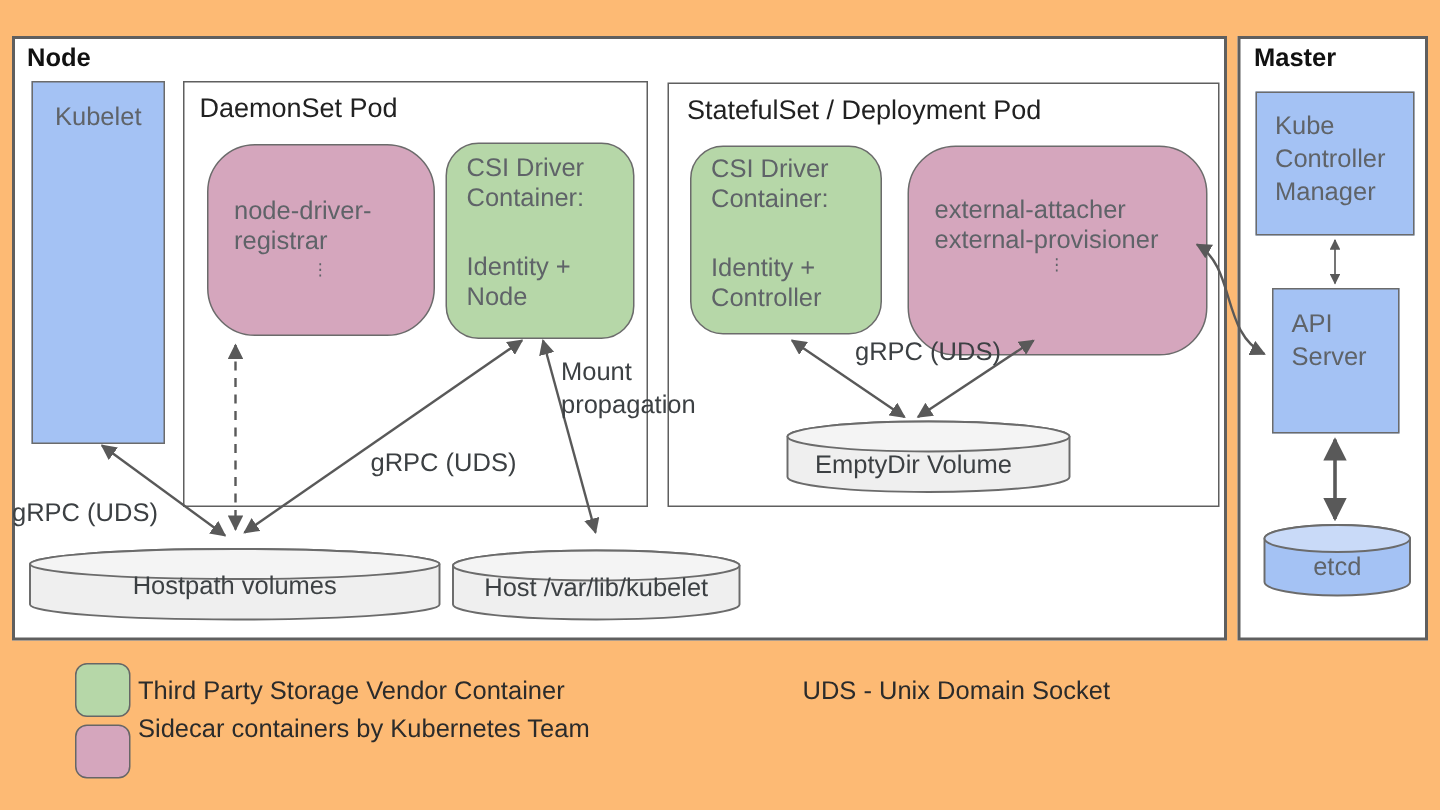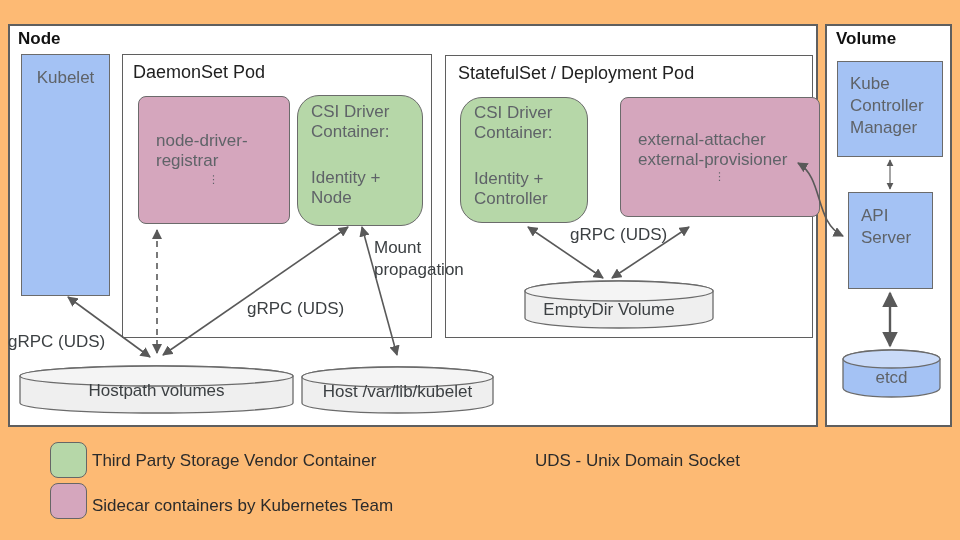--- a/index.html
+++ b/index.html
@@ -5,42 +5,42 @@
   html,body{margin:0;padding:0;background:#fff;}
   .canvas{
     position:relative;width:960px;height:540px;background:#fdba74;overflow:hidden;
     font-family:"Liberation Sans",sans-serif;color:#3c4043;
   }
   .outer-box{position:absolute;border:2px solid #5f5f5f;background:#fff;box-sizing:border-box;}
   .pod-box{position:absolute;border:1.5px solid #5f5f5f;background:#fff;box-sizing:border-box;}
   .fill-box{position:absolute;border:1.5px solid #6b6b6b;box-sizing:border-box;}
   .blue{background:#a4c2f4;}
   .green{background:#b6d7a8;border-radius:22px;}
-  .pink{background:#d5a6bd;border-radius:8px;}
+  .pink{background:#d5a6bd;border-radius:32px;}
   .section-title{position:absolute;font-weight:bold;font-size:17px;color:#111;}
   .pod-title{position:absolute;font-size:18px;color:#212121;}
   .box-text{position:absolute;font-size:17px;line-height:20px;color:#5f6368;}
   .box-text .spacer{height:26px;}
   .dots{text-align:center;font-size:11px;color:#5f6368;letter-spacing:1px;}
   .cyl-label{position:absolute;font-size:17px;color:#3c4043;text-align:center;}
   .arrow-label{position:absolute;font-size:17px;color:#3c4043;line-height:20px;white-space:nowrap;}
   .legend-swatch{position:absolute;width:37px;height:36px;border:1.5px solid #666;border-radius:8px;box-sizing:border-box;}
   .legend-label{position:absolute;font-size:17px;color:#2b2b2b;white-space:nowrap;}
   svg.overlay{position:absolute;left:0;top:0;pointer-events:none;}
 </style>
 </head>
 <body>
 
 <div class="canvas">
 
   <div class="outer-box" style="left:8px;top:24px;width:810px;height:403px;"></div>
   <div class="section-title" style="left:18px;top:29px;">Node</div>
 
   <div class="outer-box" style="left:825px;top:24px;width:127px;height:403px;"></div>
-  <div class="section-title" style="left:836px;top:29px;">Volume</div>
+  <div class="section-title" style="left:836px;top:29px;">Master</div>
 
   <div class="fill-box blue" style="left:21px;top:54px;width:89px;height:242px;"></div>
   <div class="box-text" style="left:21px;top:68px;width:89px;text-align:center;">Kubelet</div>
 
   <div class="pod-box" style="left:122px;top:54px;width:310px;height:284px;"></div>
   <div class="pod-title" style="left:133px;top:62px;">DaemonSet Pod</div>
 
   <div class="fill-box pink" style="left:138px;top:96px;width:152px;height:128px;">
     <div class="box-text" style="left:17px;top:34px;position:absolute;">
       <div>node-driver-</div>
@@ -65,21 +65,21 @@
   <div class="fill-box green" style="left:460px;top:97px;width:128px;height:126px;">
     <div class="box-text" style="left:13px;top:5px;position:absolute;">
       <div>CSI Driver</div>
       <div>Container:</div>
       <div class="spacer"></div>
       <div>Identity +</div>
       <div>Controller</div>
     </div>
   </div>
 
-  <div class="fill-box pink" style="left:620px;top:97px;width:200px;height:120px;padding-left:38px;">
+  <div class="fill-box pink" style="left:605px;top:97px;width:200px;height:140px;padding-left:38px;">
     <div class="box-text" style="left:17px;top:32px;position:absolute;">
       <div>external-attacher</div>
       <div>external-provisioner</div>
     </div>
     <div class="dots" style="position:absolute;left:0;top:72px;width:100%;">⋮</div>
   </div>
 
   <div class="fill-box blue" style="left:837px;top:61px;width:106px;height:96px;">
     <div class="box-text" style="left:12px;top:11px;position:absolute;line-height:22px;">
       <div>Kube</div>
@@ -141,16 +141,16 @@
   <div class="arrow-label" style="left:247px;top:299px;">gRPC (UDS)</div>
   <div class="arrow-label" style="left:374px;top:237px;line-height:22px;">
     <div>Mount</div>
     <div>propagation</div>
   </div>
   <div class="arrow-label" style="left:570px;top:225px;">gRPC (UDS)</div>
 
   <div class="legend-swatch" style="left:50px;top:442px;background:#b6d7a8;"></div>
   <div class="legend-label" style="left:92px;top:451px;">Third Party Storage Vendor Container</div>
   <div class="legend-swatch" style="left:50px;top:483px;background:#d5a6bd;"></div>
-  <div class="legend-label" style="left:92px;top:476px;margin-top:20px;">Sidecar containers by Kubernetes Team</div>
+  <div class="legend-label" style="left:92px;top:476px;">Sidecar containers by Kubernetes Team</div>
   <div class="legend-label" style="left:535px;top:451px;">UDS - Unix Domain Socket</div>
 
 </div>
 
 </body></html>

